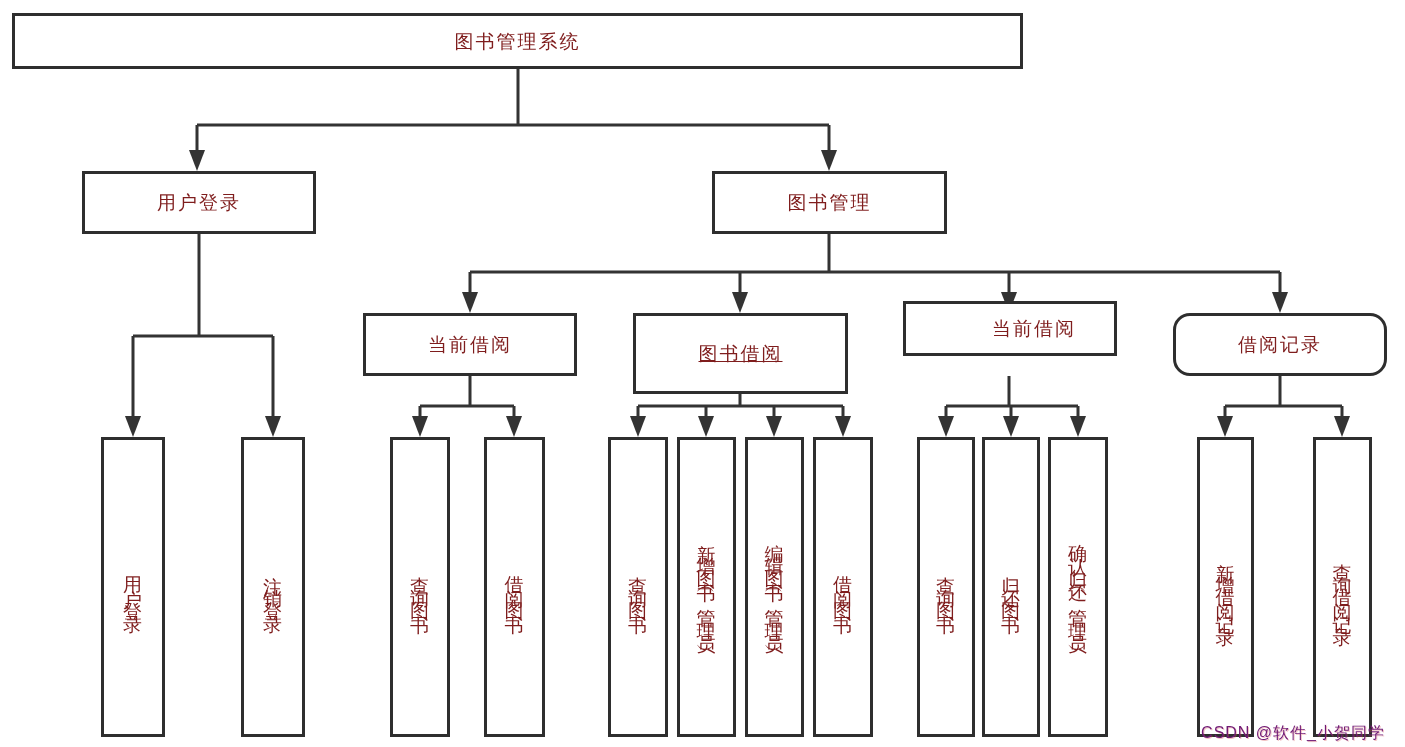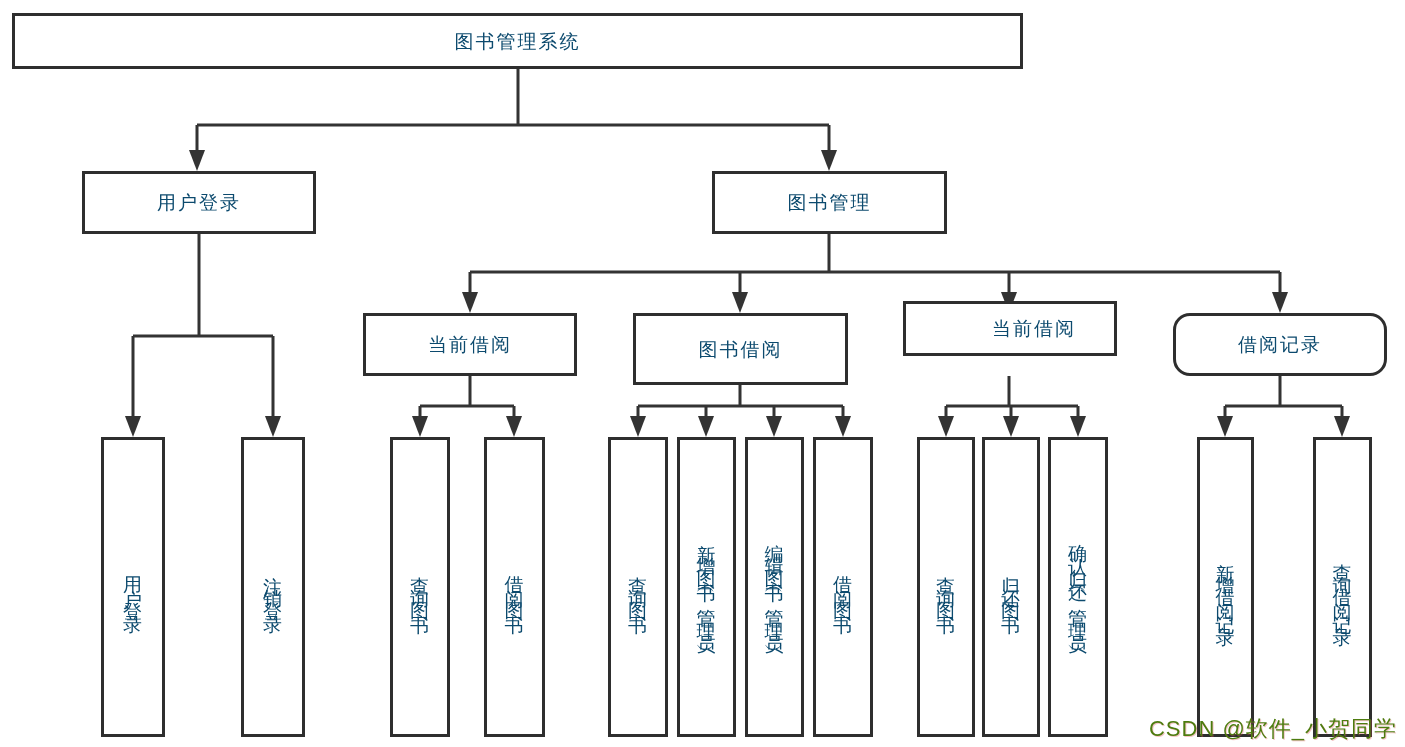--- a/index.html
+++ b/index.html
@@ -23,66 +23,66 @@
     z-index: 1;
   }
   .node {
     position: absolute;
     box-sizing: border-box;
     border: 3px solid #2e2e2e;
     background: #ffffff;
     display: flex;
     align-items: center;
     justify-content: center;
-    color: #0c4a6e;
+    color: #7f1d1d;
     font-size: 19px;
     letter-spacing: 2px;
     z-index: 2;
     text-align: center;
     line-height: 1;
   }
   .node.vtext {
     writing-mode: vertical-rl;
     text-orientation: mixed;
     letter-spacing: 13px;
     font-size: 19px;
   }
   
   .n-root  { left: 12px;   top: 13px;  width: 1011px; height: 56px; }
   
   .n-l2a   { left: 82px;   top: 171px; width: 234px;  height: 63px; }
   .n-l2b   { left: 712px;  top: 171px; width: 235px;  height: 63px; text-align: center; }
   
   .n-l3a   { left: 363px;  top: 313px; width: 214px;  height: 63px; }
-  .n-l3b   { left: 633px;  top: 313px; width: 215px;  height: 72px; }
+  .n-l3b   { left: 633px;  top: 313px; width: 215px;  height: 81px; text-decoration: underline; }
   .n-l3c   { left: 903px;  top: 301px; width: 214px;  height: 55px; padding-left: 48px; }
   .n-l3d   { left: 1173px; top: 313px; width: 214px;  height: 63px; border-radius: 17px; }
   
   .leaf    { top: 437px; height: 300px; }
   .n-ul1   { left: 101px;  width: 64px; }
   .n-ul2   { left: 241px;  width: 64px; }
   .n-nr1   { left: 390px;  width: 60px; }
   .n-nr2   { left: 484px;  width: 61px; }
   .n-bb1   { left: 608px;  width: 60px; }
   .n-bb2   { left: 677px;  width: 59px; }
   .n-bb3   { left: 745px;  width: 59px; }
   .n-bb4   { left: 813px;  width: 60px; }
   .n-cb1   { left: 917px;  width: 58px; }
   .n-cb2   { left: 982px;  width: 58px; }
   .n-cb3   { left: 1048px; width: 60px; }
   .n-br1   { left: 1197px; width: 57px; }
   .n-br2   { left: 1313px; width: 59px; }
 
   .watermark {
     position: absolute;
-    right: 8px;
+    right: 20px;
     bottom: 3px;
     z-index: 3;
-    font-size: 22px;
-    color: #4d7c0f;
+    font-size: 16px;
+    color: #701a75;
     letter-spacing: 1px;
     text-shadow: 1px 1px 0 rgba(221, 90, 90, 0.35);
     white-space: nowrap;
   }
 </style>
 </head>
 <body>
 
 <div class="stage">
 

